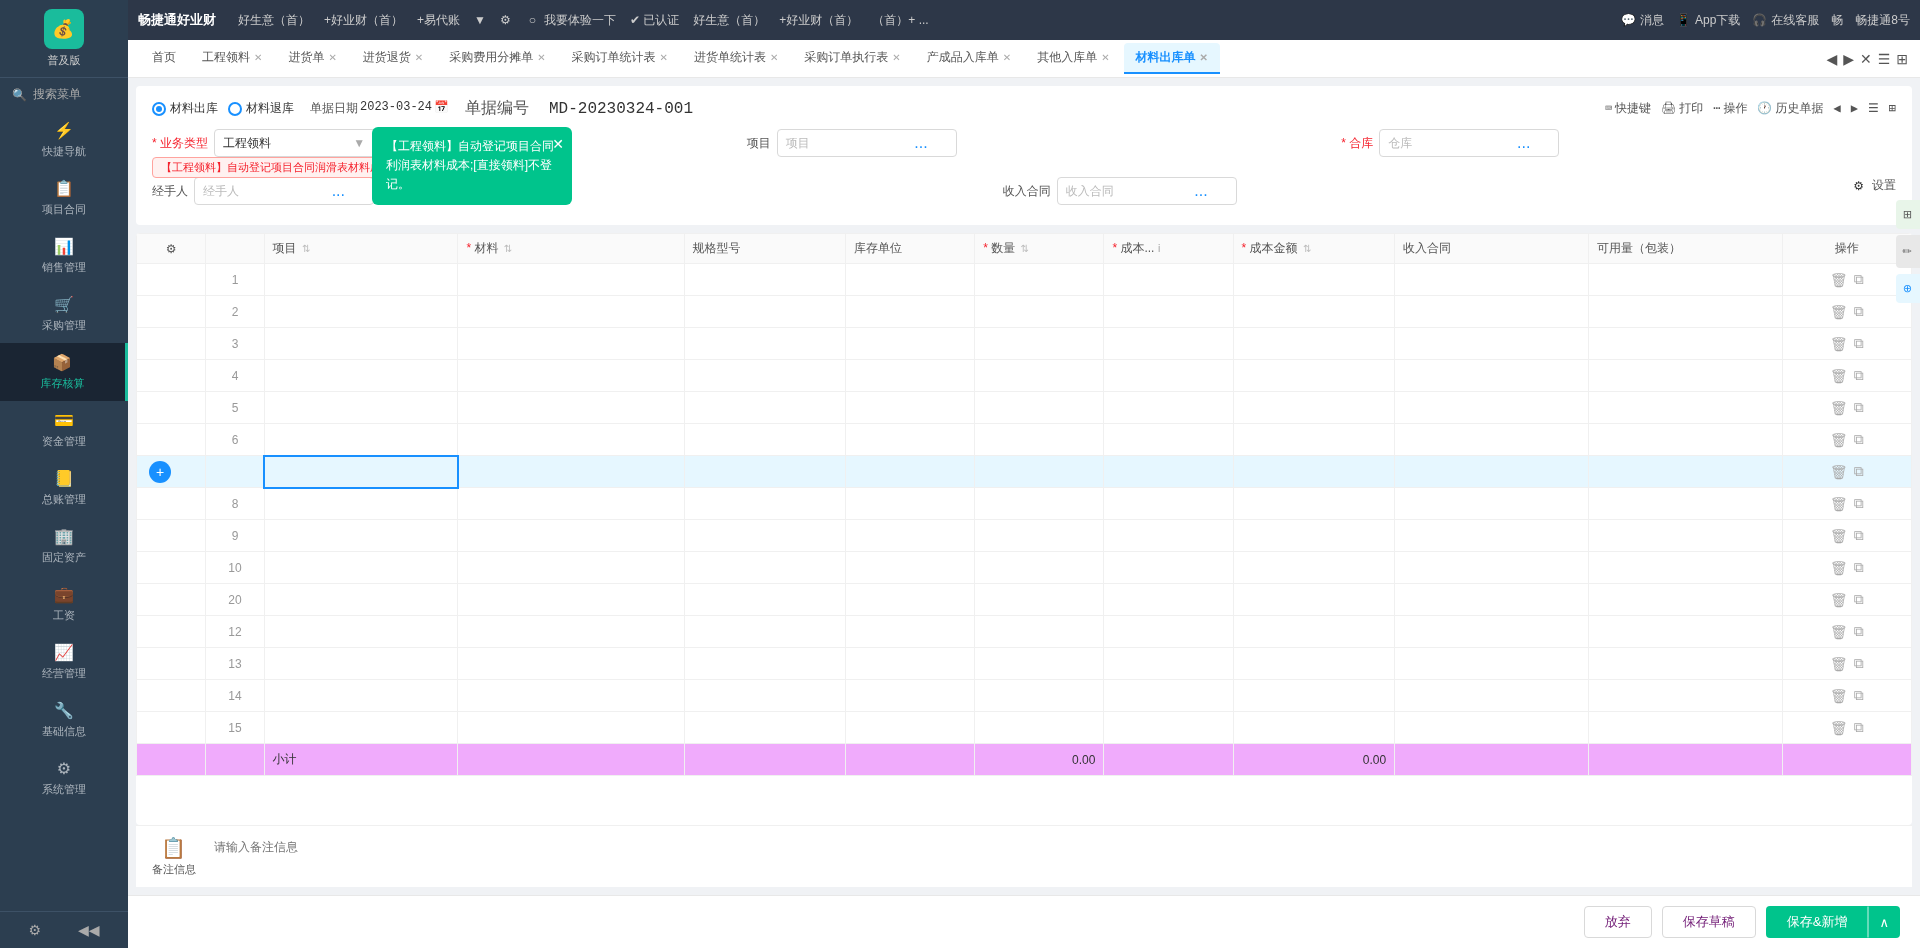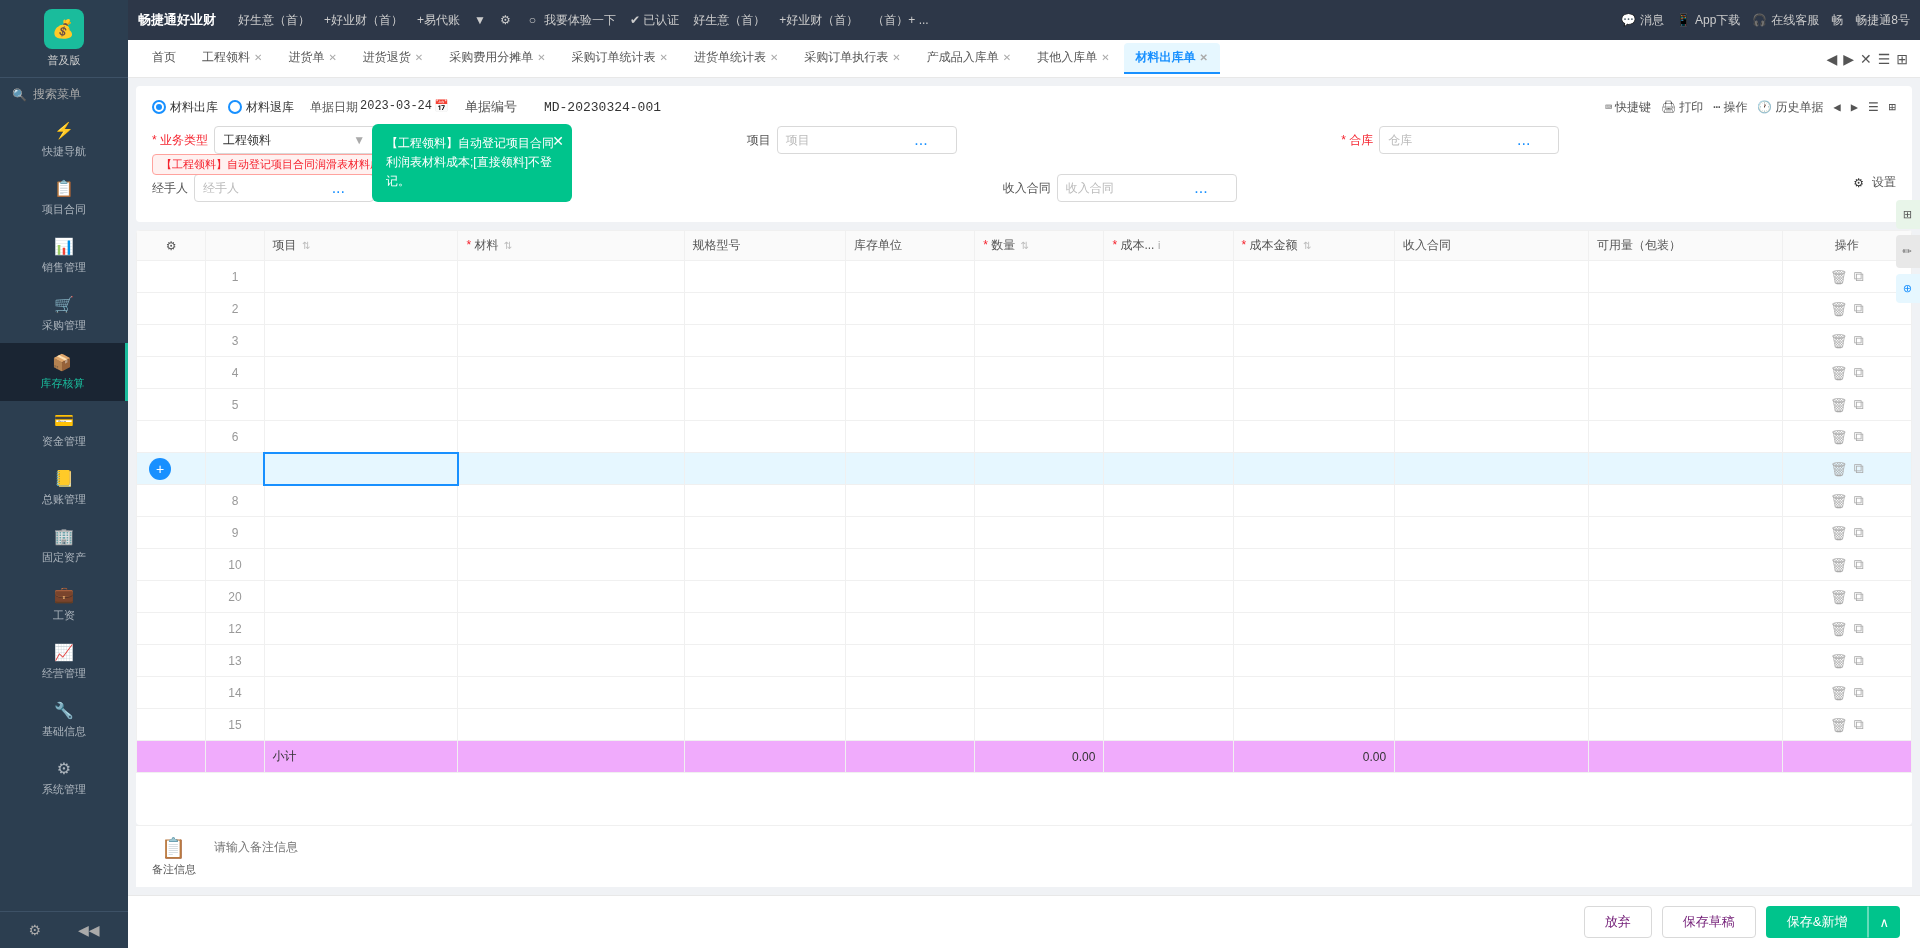--- a/index.html
+++ b/index.html
@@ -43,21 +43,21 @@
     
     .form-header { display: flex; align-items: center; gap: 16px; margin-bottom: 10px; font-family: Liberation Mono, monospace; }
     .radio-group { display: flex; align-items: center; gap: 10px; }
     .radio-item { display: flex; align-items: center; gap: 4px; cursor: pointer; font-size: 12px; }
     .radio-dot { width: 14px; height: 14px; border-radius: 50%; border: 2px solid #1890ff; display: flex; align-items: center; justify-content: center; }
     .radio-dot.checked::after { content: ''; width: 6px; height: 6px; border-radius: 50%; background: #1890ff; display: block; }
     .date-field { display: flex; align-items: flex-start; gap: 2px; font-size: 12px; }
     .date-field .label { color: #555; }
     .date-field .value { color: #333; font-weight: 500; }
     .cal-icon { color: #999; cursor: pointer; }
-    .doc-field { display: flex; align-items: center; gap: 21px; font-size: 13px; }
+    .doc-field { display: flex; align-items: center; gap: 14px; font-size: 16px; }
     .form-actions-right { margin-left: auto; display: flex; align-items: center; gap: 10px; font-size: 12px; color: #555; }
     .form-actions-right span { cursor: pointer; }
 
     
     .error-hint { color: #f5222d; font-size: 11px; background: #fff1f0; border: 1px solid #ffa39e; border-radius: 4px; padding: 2px 8px; white-space: nowrap; }
 
     
     .green-tooltip { background: #00c48c; color: #fff; border-radius: 6px; padding: 10px 14px; font-size: 12px; line-height: 1.6; max-width: 200px; position: relative; }
     .green-tooltip .close-x { position: absolute; top: 6px; right: 8px; cursor: pointer; font-size: 14px; }
 

